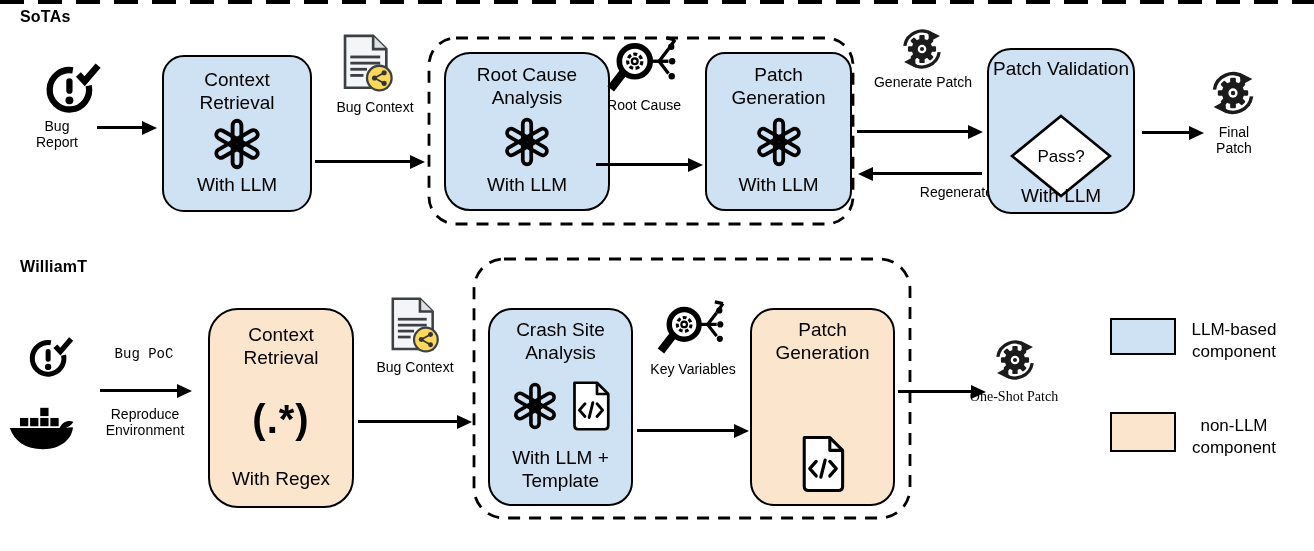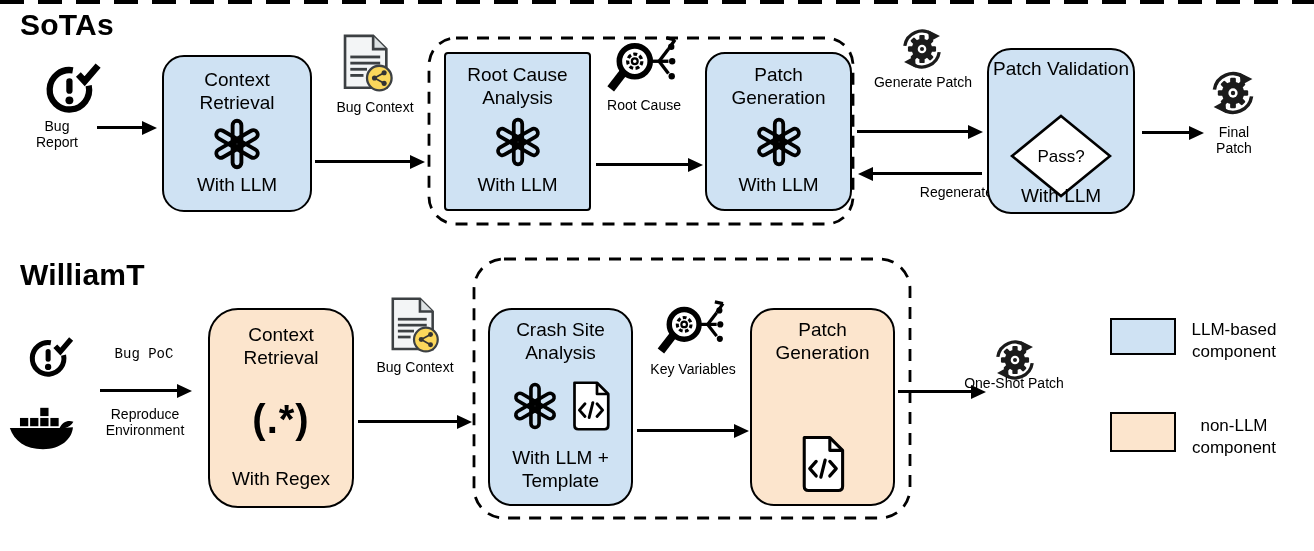--- a/index.html
+++ b/index.html
@@ -1,21 +1,21 @@
 <!DOCTYPE html>
 <html><head>
 <meta charset="utf-8">
 <style>
   html,body { margin:0; padding:0; background:#fff; }
   .stage {
     position:relative; width:1314px; height:551px; background:#fff;
     font-family:"Liberation Sans", sans-serif; color:#000; overflow:hidden;
   }
   .abs { position:absolute; }
-  .sec-title { position:absolute; font-size:30px; font-weight:700; letter-spacing:.2px; }
+  .sec-title { position:absolute; font-size:16px; font-weight:700; letter-spacing:.2px; }
   .lbl { position:absolute; font-size:14px; line-height:1.16; text-align:center; }
   .nowrap { white-space:nowrap; }
   .left-align { text-align:right; }
 
   .node {
     position:absolute; box-sizing:border-box; border:2px solid #000;
     display:flex; flex-direction:column; align-items:center; justify-content:space-between;
     text-align:center;
   }
   .llm   { background:#cfe2f3; }
@@ -161,21 +161,21 @@
   <svg class="abs" style="left:338px; top:32px;" width="58" height="64">
       <use href="#sym-doc-share"></use>
     </svg>
   <div class="lbl" style="left:332px; top:99px; width:86px;">Bug Context</div>
   <div class="arrow" style="left:315px; top:160px; width:96px;"></div>
 
   <svg class="abs" style="left:427px; top:36px;" width="428" height="190">
     <rect x="2" y="2" width="424" height="186" rx="27" fill="none" stroke="#000" stroke-width="2.8" stroke-dasharray="12 9"></rect>
   </svg>
 
-  <div class="node llm" style="left:444px; top:52px; width:147px; height:159px; border-radius:4px; padding:10px 3px 12px;">
+  <div class="node llm" style="left:444px; top:52px; width:166px; height:159px; border-radius:26px; padding:10px 3px 12px;">
     <div class="nt">Root Cause Analysis</div>
     <svg width="52" height="52">
         <use href="#sym-openai"></use>
       </svg>
     <div class="ns">With LLM</div>
   </div>
 
   <svg class="abs" style="left:606px; top:36px;" width="80" height="58">
       <use href="#sym-magnifier-branch"></use>
     </svg>
@@ -266,20 +266,20 @@
     <div class="nt">Patch Generation</div>
     <svg width="48" height="58">
         <use href="#sym-code-file"></use>
       </svg>
   </div>
 
   <div class="arrow" style="left:898px; top:390px; width:74px;"></div>
   <svg class="abs" style="left:990px; top:334px;" width="50" height="52">
       <use href="#sym-gear-cycle"></use>
     </svg>
-  <div class="lbl" style="left:958px; top:375px; width:112px;">One-Shot Patch</div>
+  <div class="lbl" style="left:958px; top:389px; width:112px;font-family:Liberation Serif, serif;">One-Shot Patch</div>
 
   <div class="swatch llm" style="left:1110px; top:318px; width:66px; height:37px;"></div>
   <div class="legend-lbl" style="left:1184px; top:319px; width:100px;">LLM-based component</div>
   <div class="swatch nonllm" style="left:1110px; top:412px; width:66px; height:40px;"></div>
   <div class="legend-lbl" style="left:1184px; top:415px; width:100px;">non-LLM component</div>
 
 </div>
 
 </body></html>

